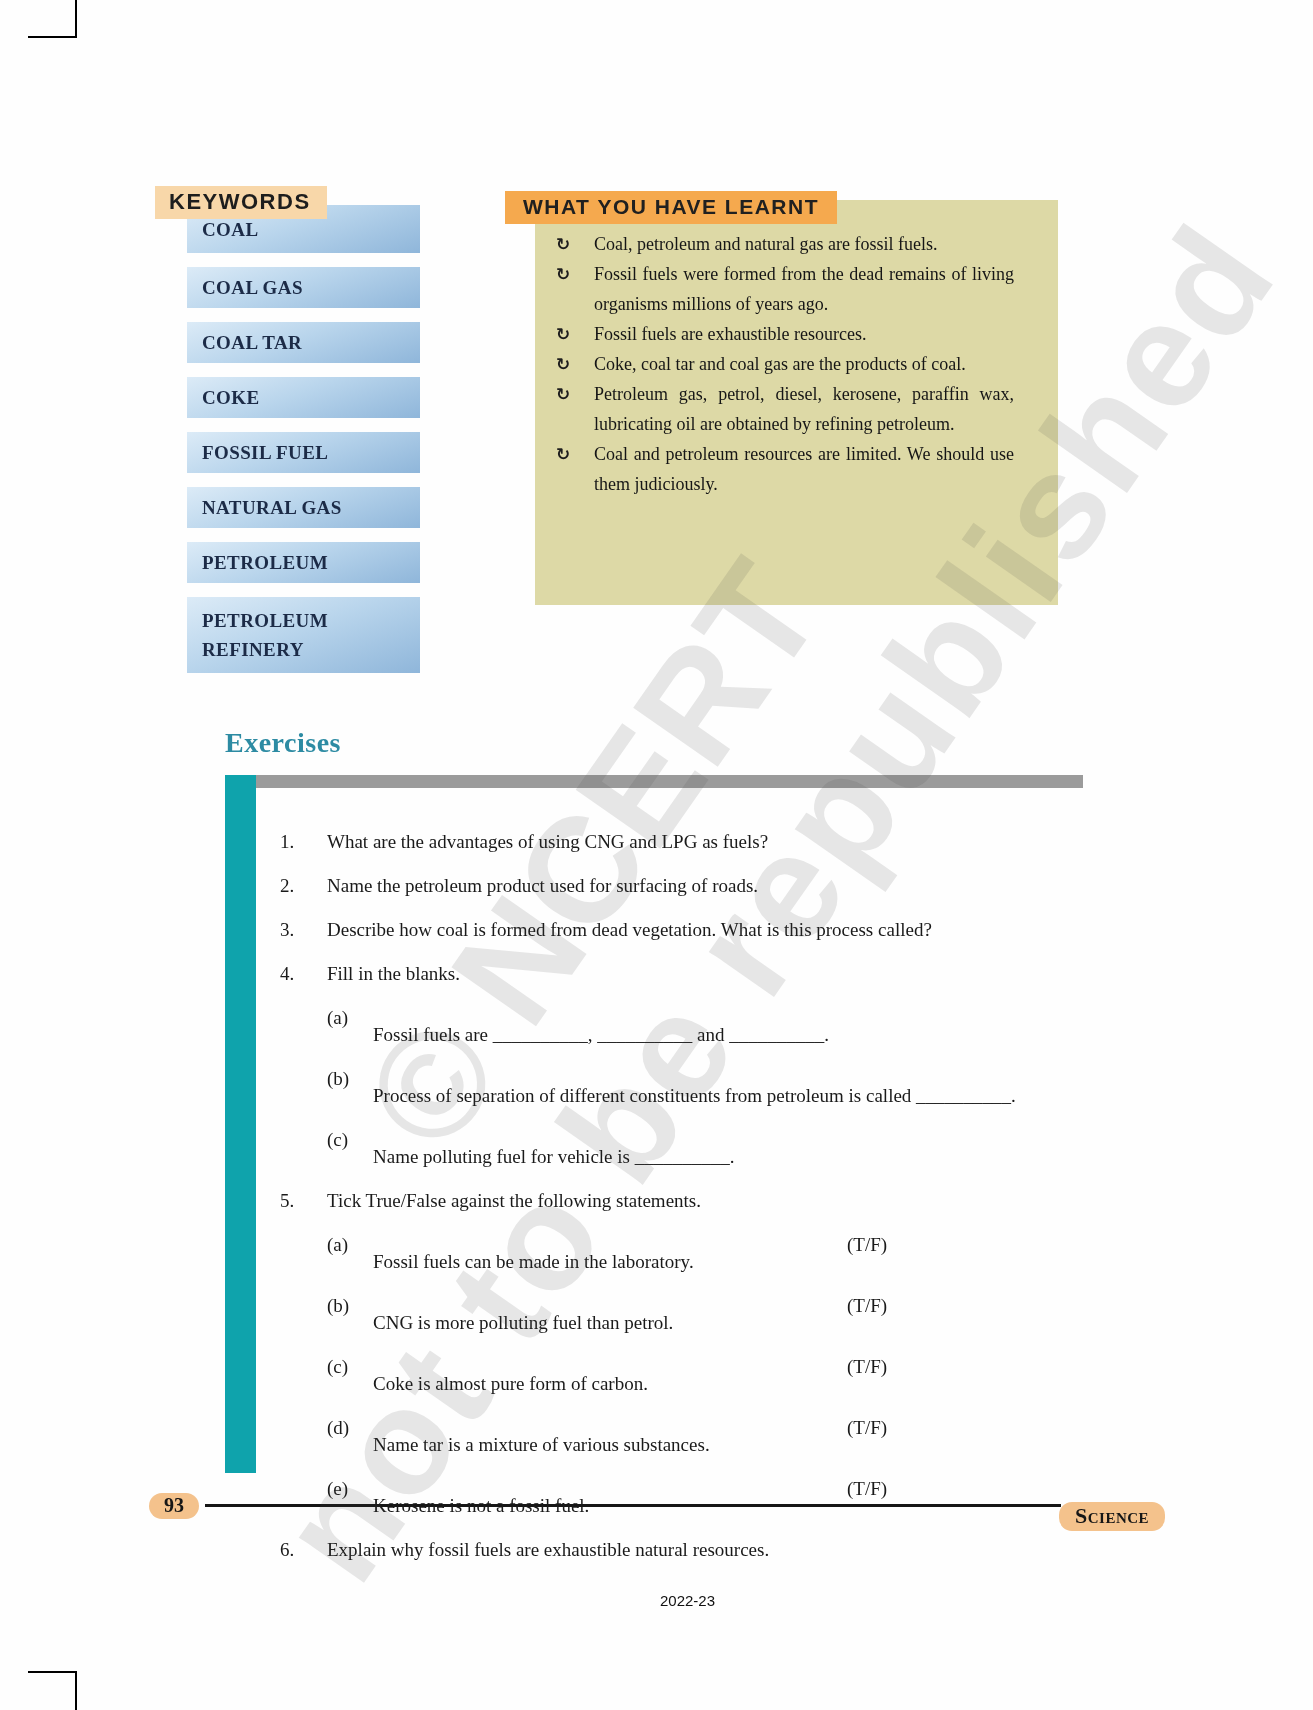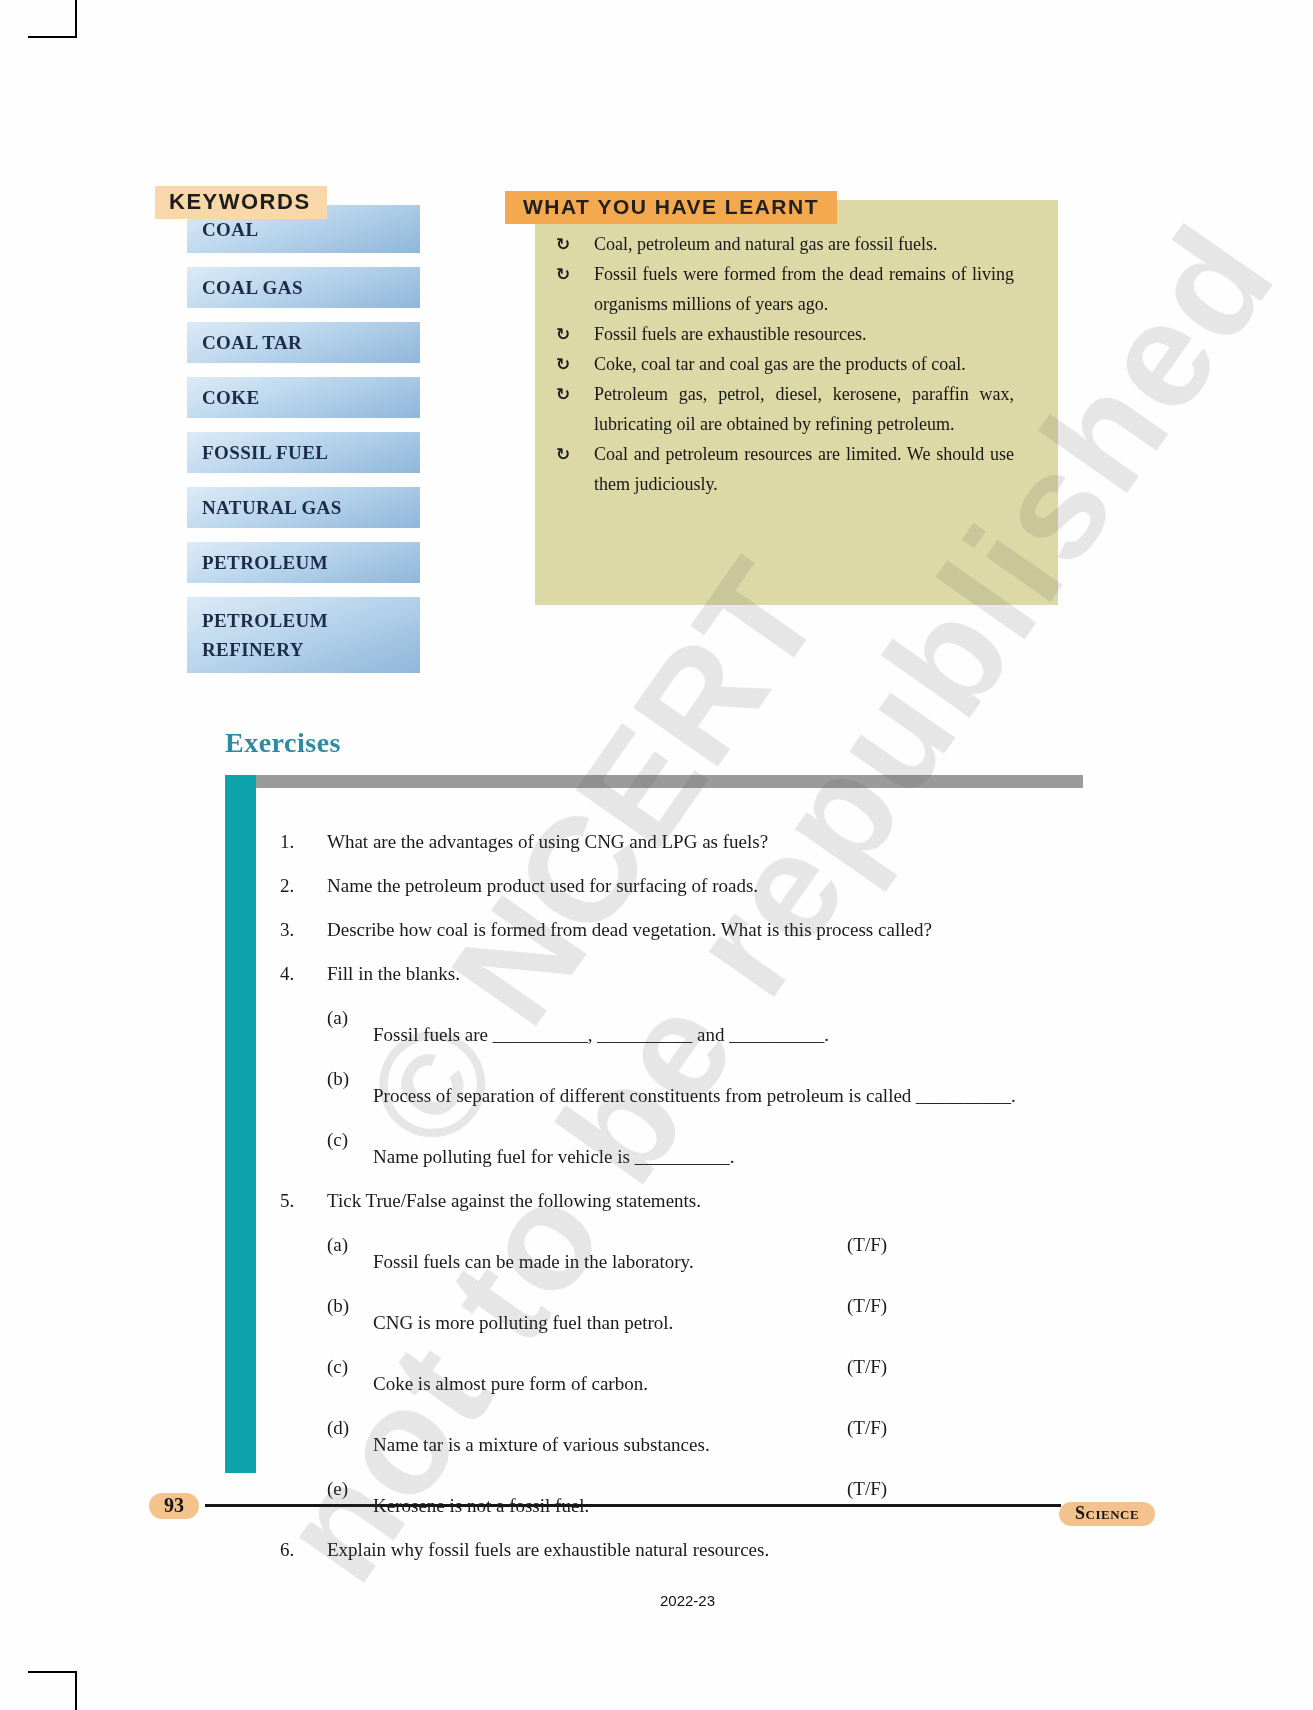--- a/index.html
+++ b/index.html
@@ -73,21 +73,21 @@
   
   .footer-line { position:absolute; left:205px; top:1504px; width:856px; height:3px; background:#161616; z-index:2; }
   .page-pill {
     position:absolute; left:149px; top:1493px; z-index:3;
     background:#F4C28C; border-radius:14px; padding:1px 15px 2px 15px;
     font-weight:bold; font-size:20px; color:#161616;
   }
   .subject-pill {
     position:absolute; left:1059px; top:1502px; z-index:3;
     background:#F4C28C; border-radius:13px; padding:1px 16px 2px 16px;
-    font-weight:bold; font-size:18px; color:#161616; font-variant:small-caps;
+    font-weight:bold; font-size:22px; color:#161616; font-variant:small-caps;
     letter-spacing:0.5px;
   }
   .year { position:absolute; left:0; top:1592px; width:100%; text-align:center;
     font-family:"Liberation Sans", sans-serif; font-size:15px; color:#111; z-index:3;margin-left:31px; }
 
   
   .wm {
     position:absolute; z-index:5; pointer-events:none; white-space:nowrap;
     font-family:"Liberation Sans", sans-serif; font-weight:bold;
     color:rgba(70,70,70,0.13);

